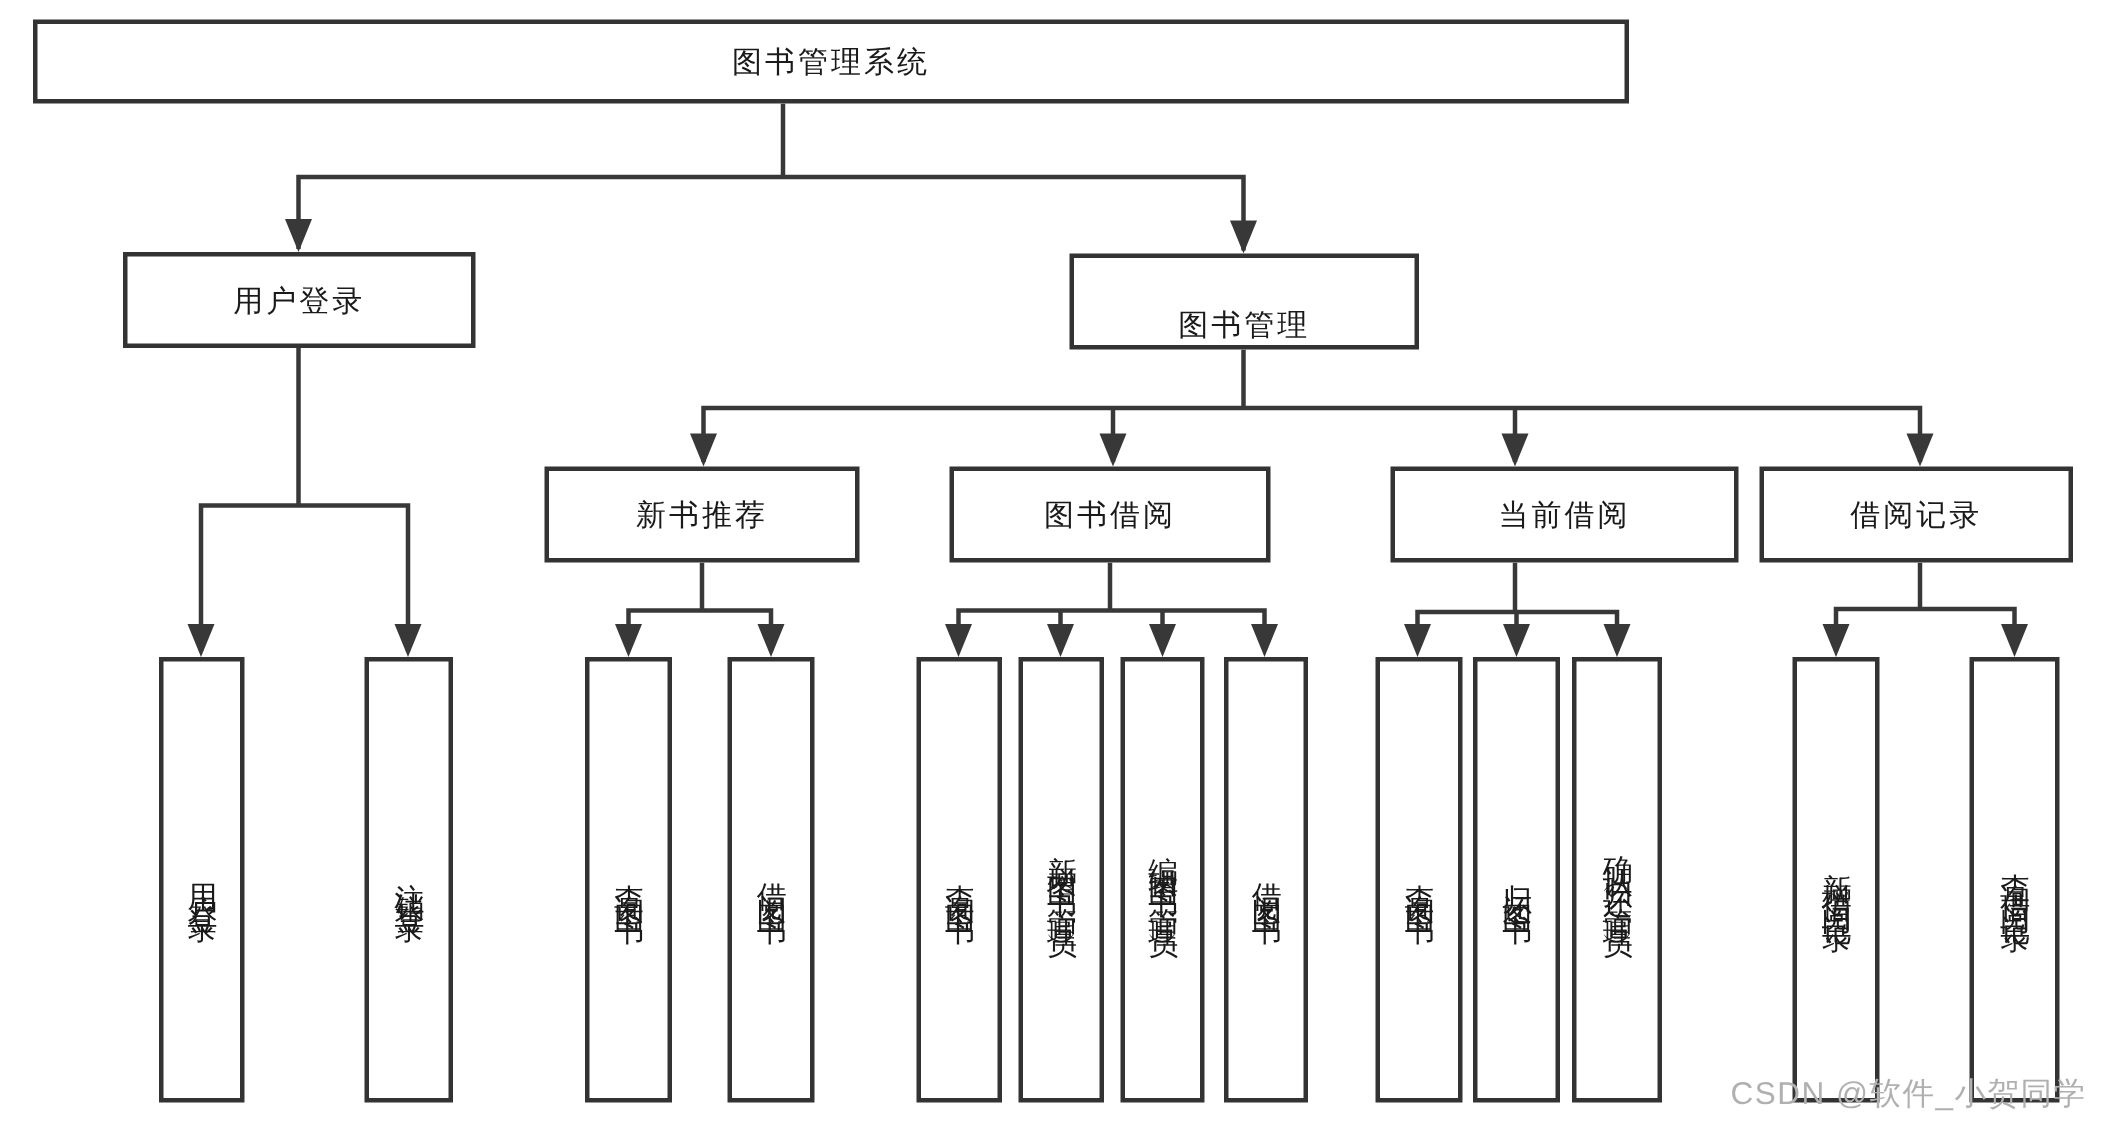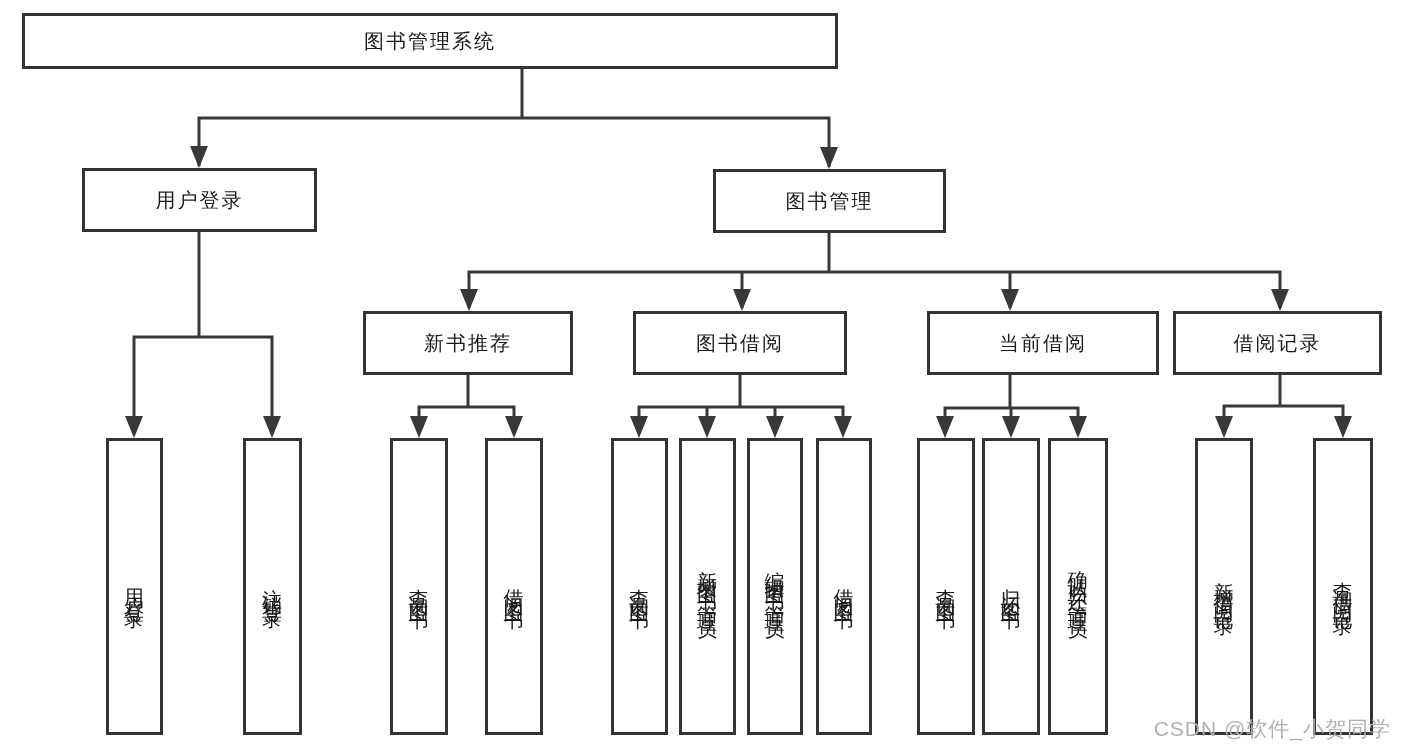--- a/index.html
+++ b/index.html
@@ -106,28 +106,28 @@
       <polygon points="766,416 784,416 775,438"></polygon>
       <polygon points="834,416 852,416 843,438"></polygon>
       <polygon points="936,416 954,416 945,438"></polygon>
       <polygon points="1002,416 1020,416 1011,438"></polygon>
       <polygon points="1069,416 1087,416 1078,438"></polygon>
       <polygon points="1215,416 1233,416 1224,438"></polygon>
       <polygon points="1334,416 1352,416 1343,438"></polygon>
     </g>
   </svg>
 
-  <div class="box h" style="left:22px; top:13px; width:816px; height:56px;">
+  <div class="box h" style="left:22px; top:13px; width:1064px; height:56px;">
     <span>图书管理系统</span>
   </div>
 
   <div class="box h" style="left:82px; top:168px; width:235px; height:64px;">
     <span>用户登录</span>
   </div>
-  <div class="box h" style="left:713px; top:169px; width:233px; height:64px;">
+  <div class="box h" style="left:713px; top:169px; width:233px; height:64px;align-items:flex-end;">
     <span>图书管理</span>
   </div>
 
   <div class="box h" style="left:633px; top:311px; width:214px; height:64px;">
     <span>图书借阅</span>
   </div>
   <div class="box h" style="left:363px; top:311px; width:210px; height:64px;">
     <span>新书推荐</span>
   </div>
   <div class="box h" style="left:903px; top:311px; width:232px; height:64px;margin-left:24px;">

